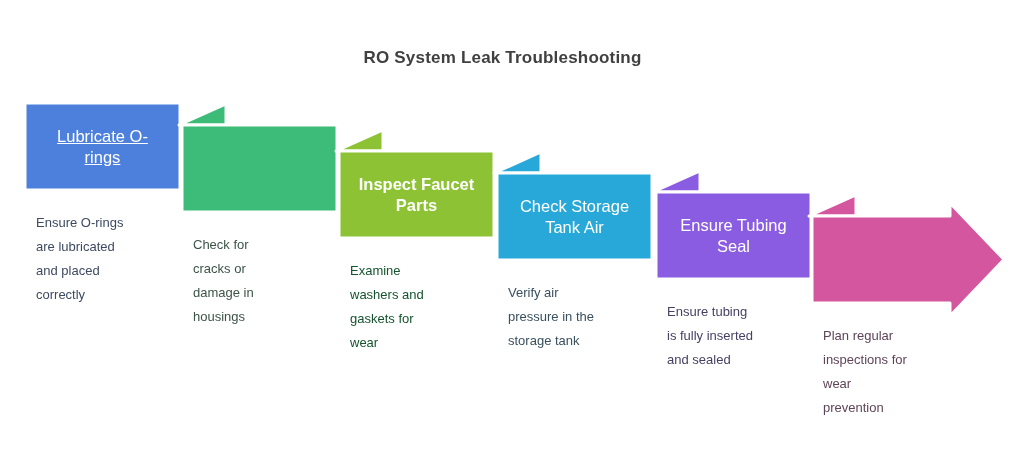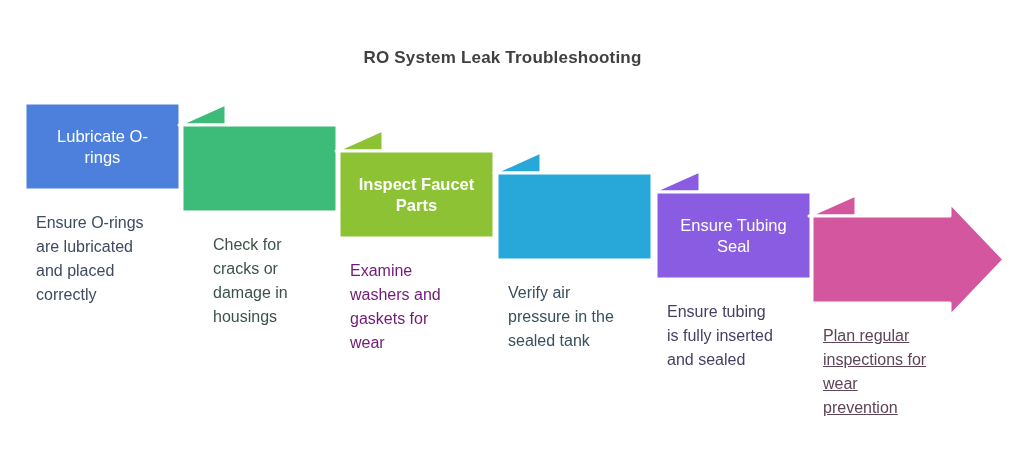--- a/index.html
+++ b/index.html
@@ -50,21 +50,21 @@
     color: #ffffff;
     font-size: 16.5px;
     font-weight: 500;
     line-height: 21px;
     white-space: pre-line;
     pointer-events: none;
   }
   .step-desc {
     position: absolute;
     width: 148px;
-    font-size: 16px;
+    font-size: 13px;
     line-height: 24px;
     white-space: pre-line;
   }
 </style>
 </head>
 <body>
 
 <div id="stage">
   <div id="diagram-title">RO System Leak Troubleshooting</div>
   <svg id="shapes-svg" viewBox="0 0 1024 463">
@@ -74,41 +74,43 @@
       <polygon points="336,151 383,130 383,151" fill="#8cc234"></polygon>
       <polygon points="339,151 494,151 494,238 339,238" fill="#8cc234"></polygon>
       <polygon points="494,173 541,152 541,173" fill="#28a8d8"></polygon>
       <polygon points="497,173 652,173 652,260 497,260" fill="#28a8d8"></polygon>
       <polygon points="653,192 700,171 700,192" fill="#8a5ce1"></polygon>
       <polygon points="656,192 811,192 811,279 656,279" fill="#8a5ce1"></polygon>
       <polygon points="809,216 856,195 856,216" fill="#d4569e"></polygon>
       <polygon points="812,216 950,216 950,203 1004,259.5 950,316 950,303 812,303" fill="#d4569e"></polygon>
     </svg>
 
-<div class="step-label" style="left: 25px; top: 103px;">Lubricate O-
+<div class="step-label" style="left: 25px; top: 103px; text-decoration: underline;">Lubricate O-
 rings</div>
     <div class="step-desc" style="left: 36px; top: 211px; color: rgb(61, 74, 97);">Ensure O-rings
 are lubricated
 and placed
 correctly</div>
-    <div class="step-desc" style="left: 193px; top: 233px; color: rgb(60, 84, 72); margin-left: 20px;">Check for
+    <div class="step-desc" style="left: 193px; top: 233px; color: rgb(60, 84, 72);">Check for
 cracks or
 damage in
 housings</div>
     <div class="step-label" style="left: 339px; top: 151px; font-weight: bold;">Inspect Faucet
 Parts</div>
-    <div class="step-desc" style="left: 350px; top: 259px; color: #701a75;">Examine
+    <div class="step-desc" style="left: 350px; top: 259px; color: #14532d;">Examine
 washers and
 gaskets for
 wear</div>
+    <div class="step-label" style="left: 497px; top: 173px;">Check Storage
+Tank Air</div>
     <div class="step-desc" style="left: 508px; top: 281px; color: rgb(57, 80, 94);">Verify air
 pressure in the
-sealed tank</div>
+storage tank</div>
     <div class="step-label" style="left: 656px; top: 192px;">Ensure Tubing
 Seal</div>
     <div class="step-desc" style="left: 667px; top: 300px; color: rgb(70, 63, 99);">Ensure tubing
 is fully inserted
 and sealed</div>
-    <div class="step-desc" style="left: 823px; top: 324px; color: rgb(94, 68, 88); text-decoration: underline;">Plan regular
+    <div class="step-desc" style="left: 823px; top: 324px; color: rgb(94, 68, 88);">Plan regular
 inspections for
 wear
 prevention</div>
   </div>
 
 </body></html>

